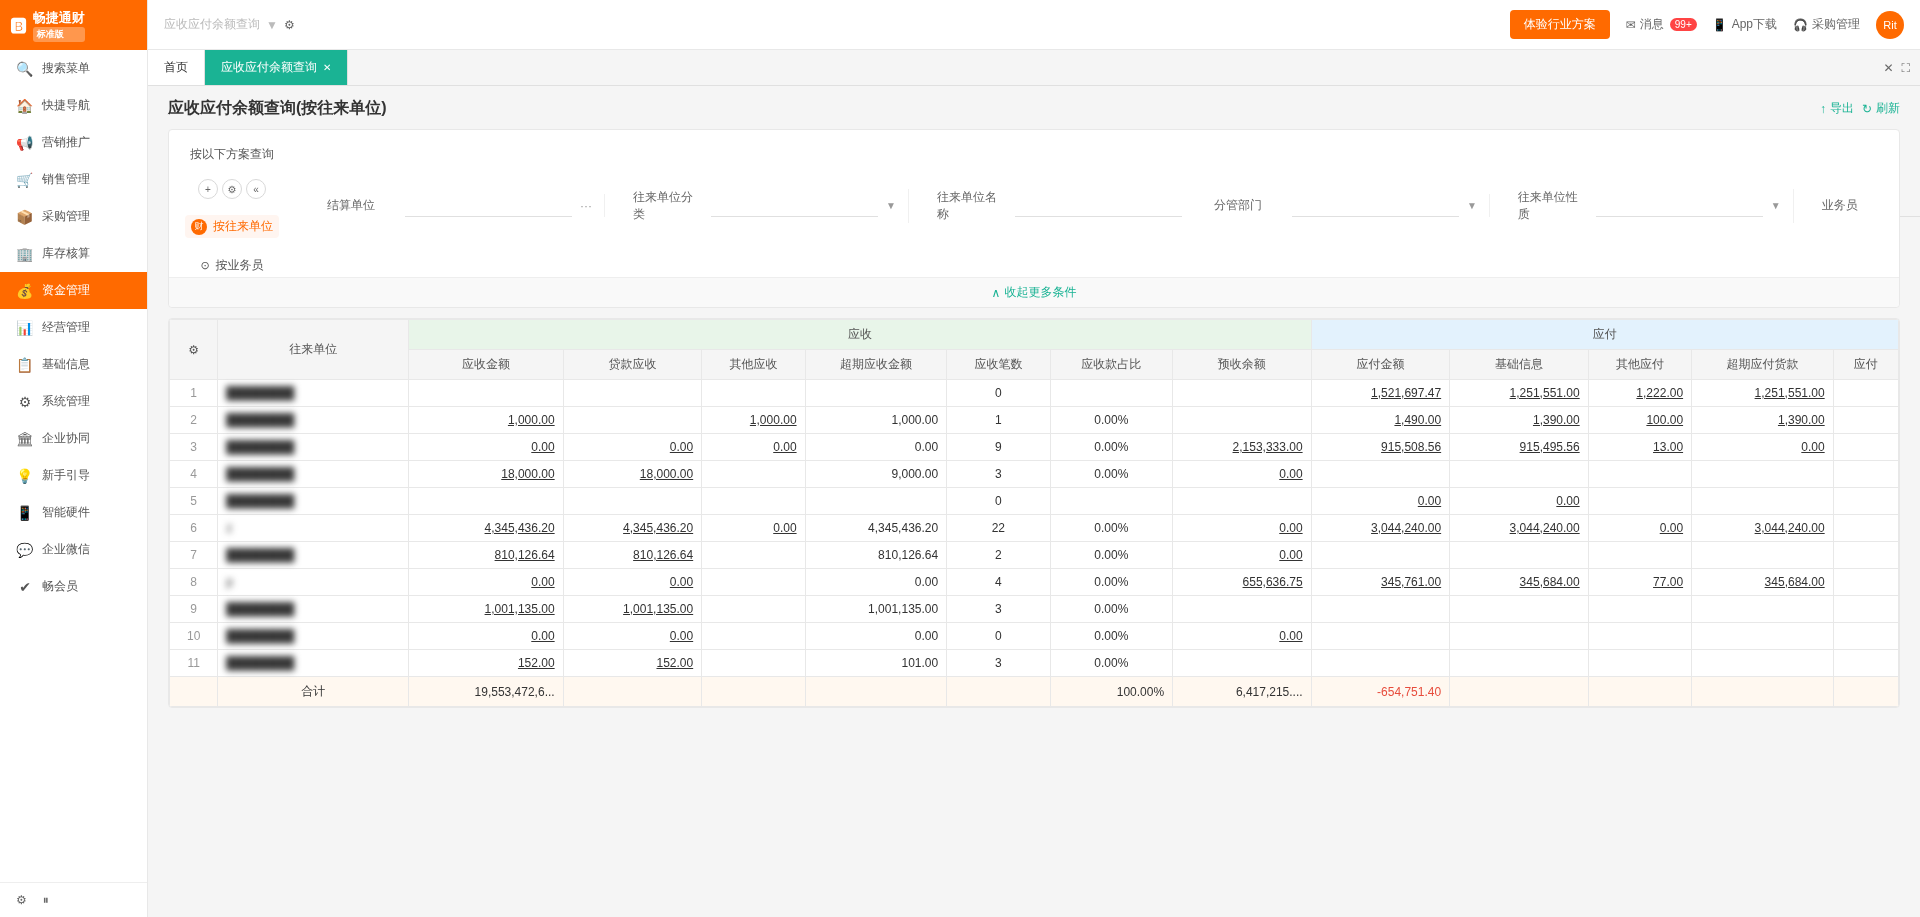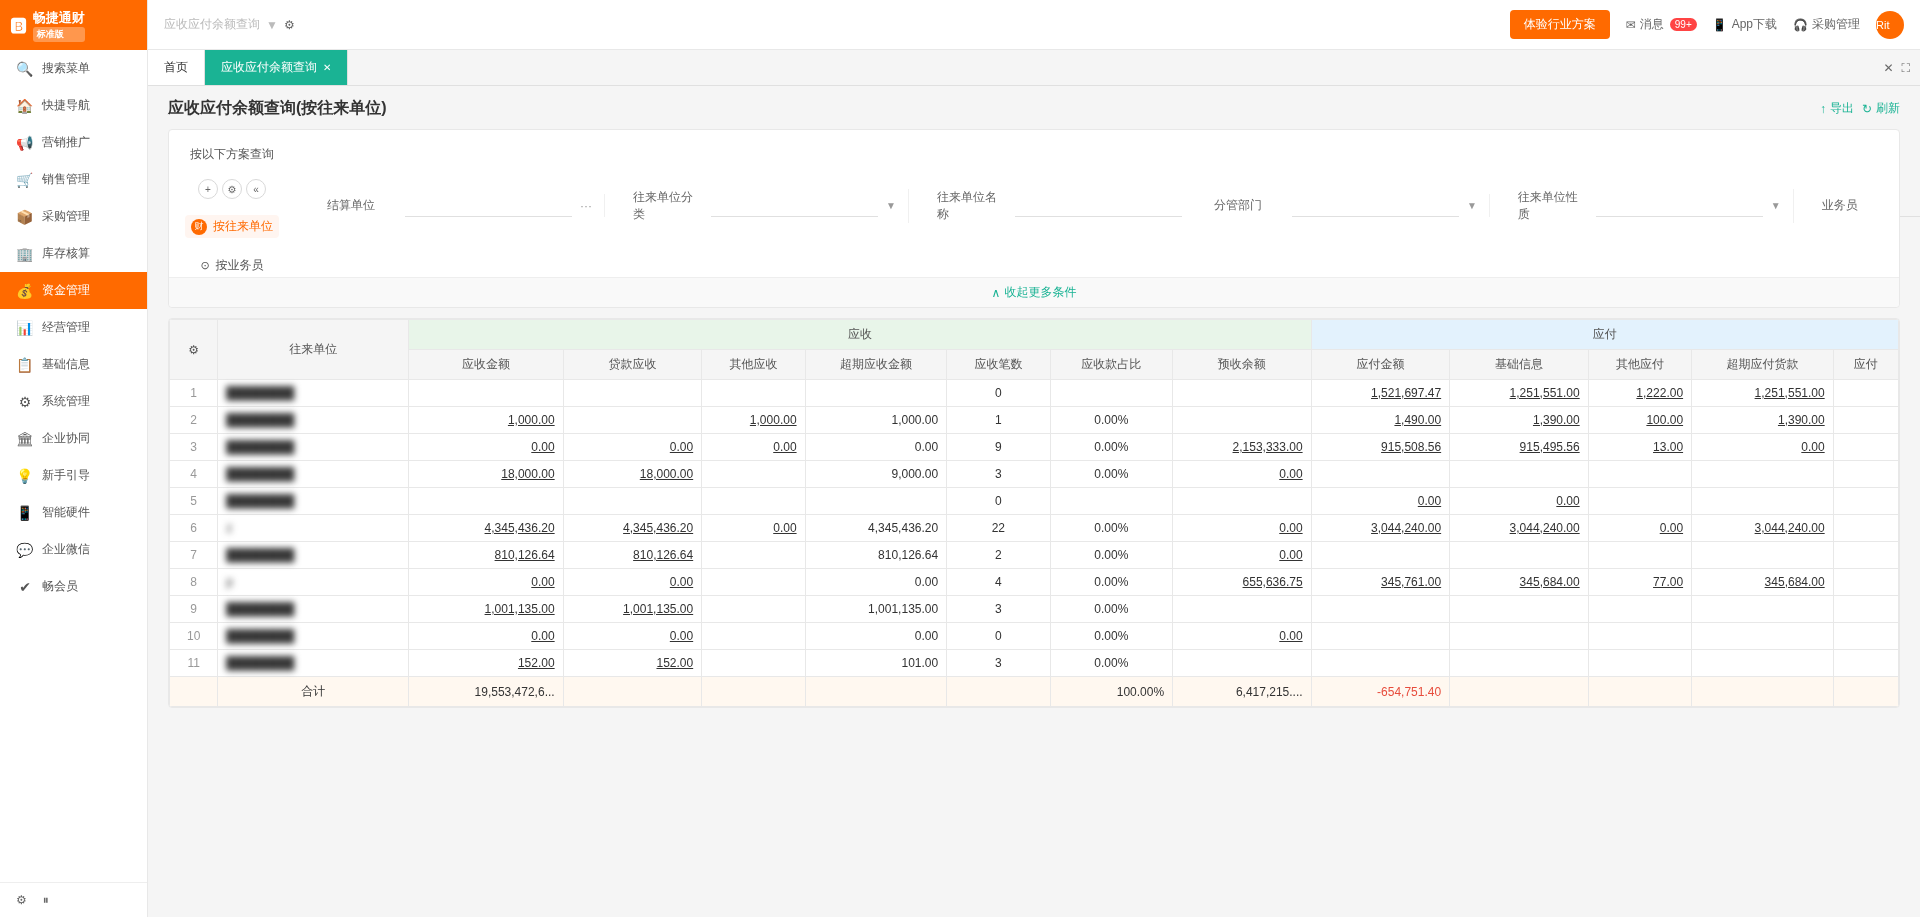--- a/index.html
+++ b/index.html
@@ -49,21 +49,21 @@
     .topbar-icon-btn {
       background: none; border: none; cursor: pointer; color: #666; font-size: 12px;
       display: flex; align-items: center; gap: 4px;
     }
     .badge {
       background: #ff4444; color: #fff; font-size: 10px; border-radius: 10px;
       padding: 1px 5px; margin-left: 2px;
     }
     .user-avatar {
       width: 28px; height: 28px; background: #ff6a00; border-radius: 50%;
-      display: flex; align-items: center; color: #fff; font-size: 11px;
+      display: flex; align-items: center; justify-content: center; color: #fff; font-size: 11px;
     }
 
     
     .tabbar {
       position: fixed; left: 148px; top: 50px; right: 0; height: 36px;
       background: #f5f5f5; border-bottom: 1px solid #e0e0e0;
       display: flex; align-items: stretch; z-index: 99;
     }
     .tab {
       display: flex; align-items: center; padding: 0 16px; cursor: pointer;

